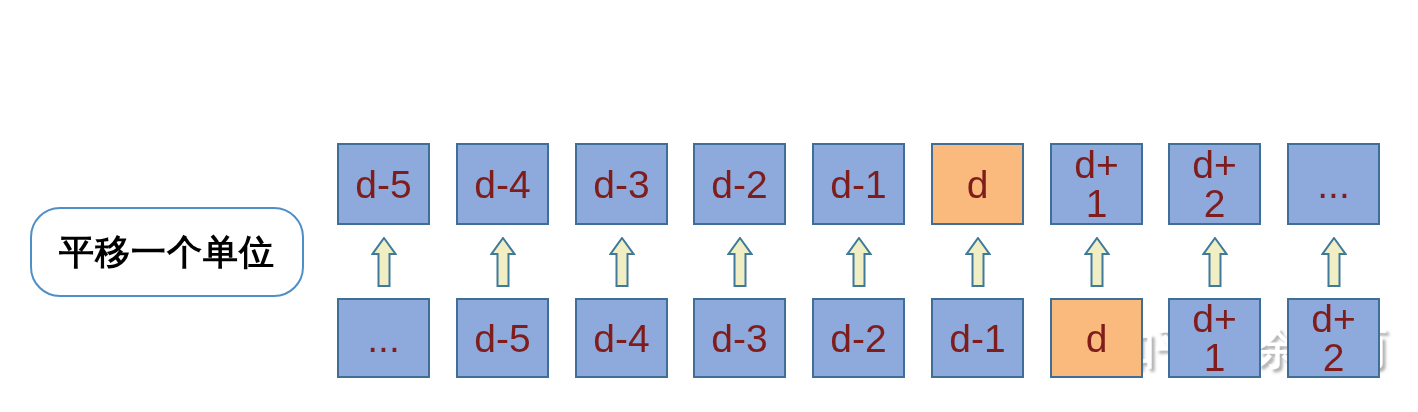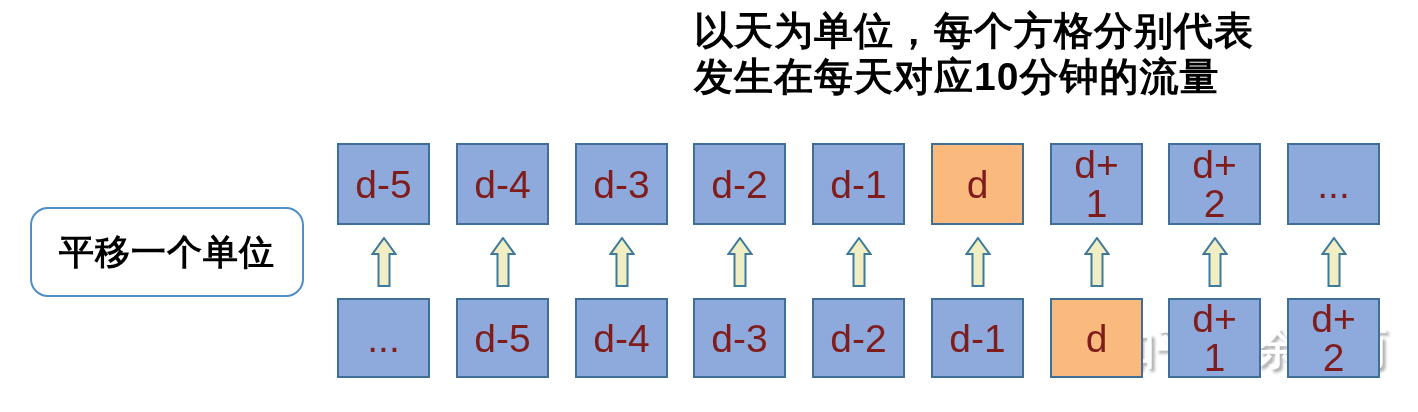--- a/index.html
+++ b/index.html
@@ -27,21 +27,21 @@
     white-space: nowrap;
   }
   .callout {
     position: absolute;
     left: 30px;
     top: 207px;
     width: 274px;
     height: 90px;
     box-sizing: border-box;
     border: 2px solid var(--callout-border, #4e8fc7);
-    border-radius: 18px;
+    border-radius: 30px;
     display: flex;
     align-items: center;
     justify-content: center;
     font-size: 35px;
     font-weight: 700;
     letter-spacing: 1px;
     background: #ffffff;
   }
   .cell {
     position: absolute;
@@ -78,24 +78,20 @@
     white-space: nowrap;
     letter-spacing: 1px;
     pointer-events: none;
   }
 </style>
 </head>
 <body>
 
 <div class="stage" style="--box-blue: #8ea9db; --box-orange: #fab97d; --box-border: #3f6f96; --callout-border: #4e8fc7;">
 
-  <div class="title">
-    <div>以天为单位，每个方格分别代表</div>
-    <div>发生在每天对应10分钟的流量</div>
-  </div>
 
   <div class="callout">
     <span>平移一个单位</span>
   </div>
 
   <div class="watermark">知乎 @余新雨</div>
 <div class="cell top" style="left: 337px;">d-5</div>
     <div class="cell top" style="left: 456px;">d-4</div>
     <div class="cell top" style="left: 575px;">d-3</div>
     <div class="cell top" style="left: 693px;">d-2</div>

